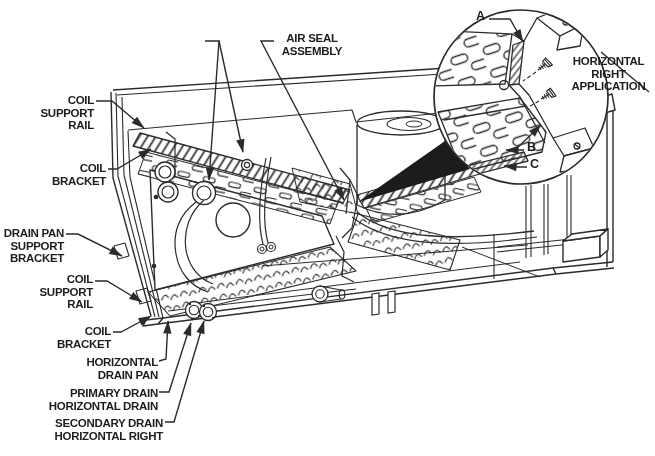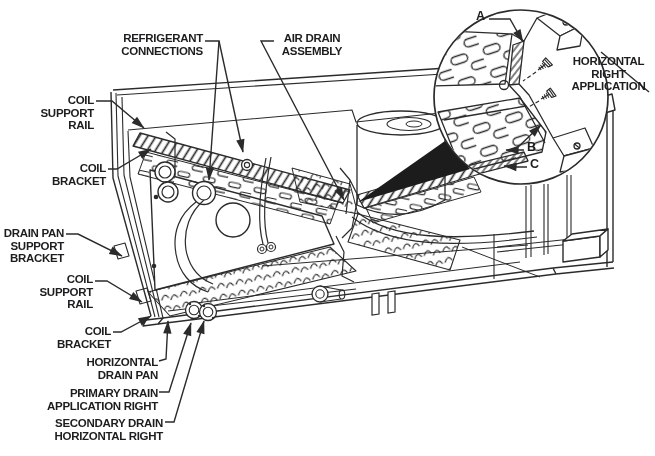--- a/index.html
+++ b/index.html
@@ -211,41 +211,39 @@
     <path d="M66,234 L78,234 L122,256" marker-end="url(#ah)"></path>
     <path d="M95,281 L107,281 L142,302" marker-end="url(#ah)"></path>
     <path d="M113,332 L121,332 L151,316" marker-end="url(#ah)"></path>
     <path d="M159,361 L166,359 L168,321" marker-end="url(#ah)"></path>
     <path d="M159,392 L169,392 L191,323" marker-end="url(#ah)"></path>
     <path d="M165,422 L174,422 L204,321" marker-end="url(#ah)"></path>
     <path d="M649,92 L601,52"></path>
   </g>
 </svg>
 
-<div class="lbl r" style="right:452px;top:32px;">REFRIGERANT
-CONNECTIONS</div>
-<div class="lbl c" style="left:276px;top:32px;width:72px;">AIR DRAIN
+<div class="lbl c" style="left:276px;top:32px;width:72px;">AIR SEAL
 ASSEMBLY</div>
 <div class="lbl r" style="right:561px;top:94px;">COIL
 SUPPORT
 RAIL</div>
 <div class="lbl r" style="right:549px;top:162px;">COIL
 BRACKET</div>
 <div class="lbl r" style="right:591px;top:227px;">DRAIN PAN
 SUPPORT
 BRACKET</div>
 <div class="lbl r" style="right:562px;top:273px;">COIL
 SUPPORT
 RAIL</div>
 <div class="lbl r" style="right:544px;top:325px;">COIL
 BRACKET</div>
 <div class="lbl r" style="right:497px;top:356px;">HORIZONTAL
 DRAIN PAN</div>
 <div class="lbl r" style="right:497px;top:387px;">PRIMARY DRAIN
-APPLICATION RIGHT</div>
+HORIZONTAL DRAIN</div>
 <div class="lbl r" style="right:492px;top:417px;margin-left:48px;">SECONDARY DRAIN
 HORIZONTAL RIGHT</div>
 <div class="lbl c" style="left:560px;top:55px;width:97px;">HORIZONTAL
 RIGHT
 APPLICATION</div>
 <div class="lbl callout" style="left:476px;top:10px;">A</div>
 <div class="lbl callout" style="left:527px;top:141px;">B</div>
 <div class="lbl callout" style="left:530px;top:158px;">C</div>
 
 </div>

